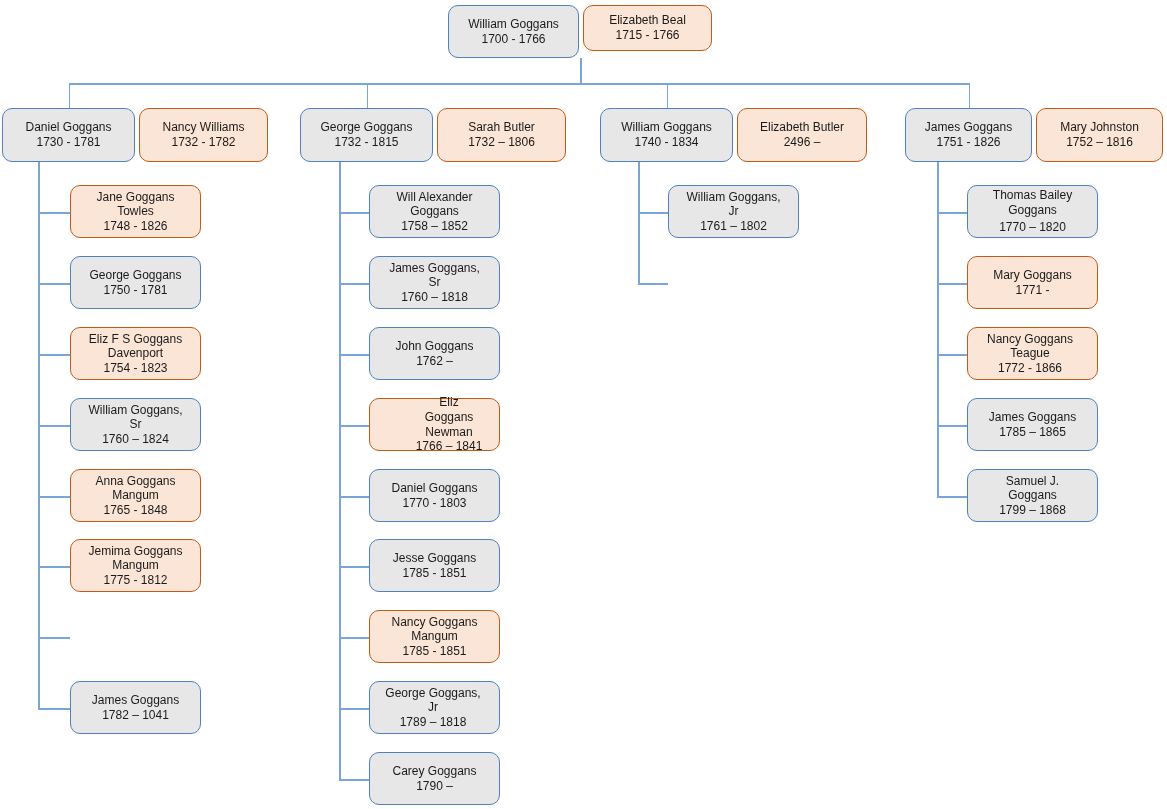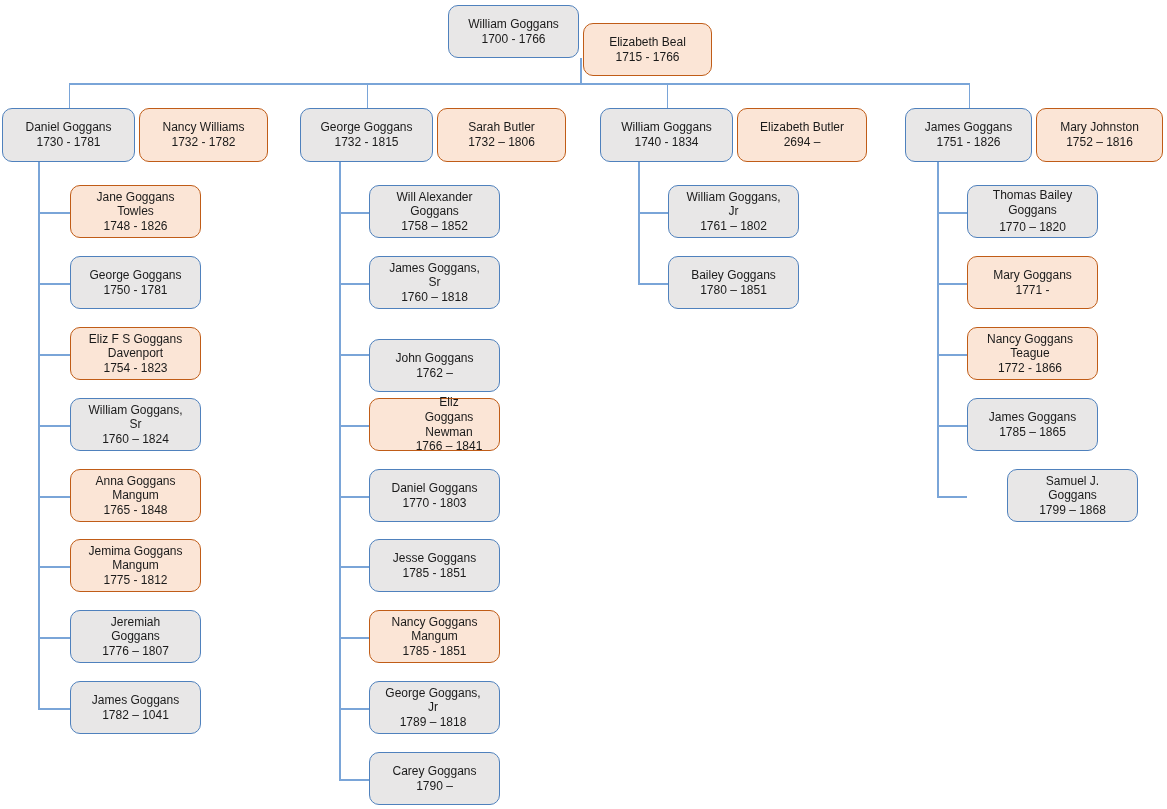--- a/index.html
+++ b/index.html
@@ -22,21 +22,21 @@
   .line{position:absolute;background:var(--connector,#7aa5d8);}
 </style>
 </head>
 <body>
 
 <div class="canvas">
     <div class="box male" style="left: 448px; top: 5px; width: 131px; height: 53px;">
       <div class="name">William Goggans</div>
       <div class="dates">1700 - 1766</div>
     </div>
-    <div class="box female" style="left: 583px; top: 23px; width: 129px; height: 53px;">
+    <div class="box female" style="left: 583px; top: 5px; width: 129px; height: 46px;">
       <div class="name">Elizabeth Beal</div>
       <div class="dates">1715 - 1766</div>
     </div>
     <div class="line" style="left: 580px; top: 58px; width: 1.5px; height: 26.5px;"></div>
     <div class="line" style="left: 68.5px; top: 83px; width: 901.5px; height: 1.5px;"></div>
     <div class="line" style="left: 68.5px; top: 83px; width: 1.5px; height: 25px;"></div>
     <div class="box male" style="left: 2px; top: 108px; width: 133px; height: 54px;">
       <div class="name">Daniel Goggans</div>
       <div class="dates">1730 - 1781</div>
     </div>
@@ -68,24 +68,20 @@
     <div class="box female" style="left: 70px; top: 469px; width: 131px; height: 53px;">
       <div class="name">Anna Goggans Mangum</div>
       <div class="dates">1765 - 1848</div>
     </div>
     <div class="line" style="left: 38px; top: 566px; width: 32px; height: 1.5px;"></div>
     <div class="box female" style="left: 70px; top: 539px; width: 131px; height: 53px;">
       <div class="name">Jemima Goggans Mangum</div>
       <div class="dates">1775 - 1812</div>
     </div>
     <div class="line" style="left: 38px; top: 637px; width: 32px; height: 1.5px;"></div>
-    <div class="box male" style="left: 70px; top: 610px; width: 131px; height: 53px;">
-      <div class="name">Jeremiah Goggans</div>
-      <div class="dates">1776 – 1807</div>
-    </div>
     <div class="line" style="left: 38px; top: 708px; width: 32px; height: 1.5px;"></div>
     <div class="box male" style="left: 70px; top: 681px; width: 131px; height: 53px;">
       <div class="name">James Goggans</div>
       <div class="dates">1782 – 1041</div>
     </div>
     <div class="line" style="left: 38px; top: 162px; width: 1.5px; height: 547.5px;"></div>
     <div class="line" style="left: 366.5px; top: 83px; width: 1.5px; height: 25px;"></div>
     <div class="box male" style="left: 300px; top: 108px; width: 133px; height: 54px;">
       <div class="name">George Goggans</div>
       <div class="dates">1732 - 1815</div>
@@ -98,21 +94,21 @@
     <div class="box male" style="left: 369px; top: 185px; width: 131px; height: 53px;">
       <div class="name">Will Alexander Goggans</div>
       <div class="dates">1758 – 1852</div>
     </div>
     <div class="line" style="left: 339px; top: 283px; width: 30px; height: 1.5px;"></div>
     <div class="box male" style="left: 369px; top: 256px; width: 131px; height: 53px;">
       <div class="name">James Goggans, Sr</div>
       <div class="dates">1760 – 1818</div>
     </div>
     <div class="line" style="left: 339px; top: 354px; width: 30px; height: 1.5px;"></div>
-    <div class="box male" style="left: 369px; top: 327px; width: 131px; height: 53px; margin-top: 12px;">
+    <div class="box male" style="left: 369px; top: 327px; width: 131px; height: 53px;">
       <div class="name">John Goggans</div>
       <div class="dates">1762 –</div>
     </div>
     <div class="line" style="left: 339px; top: 425px; width: 30px; height: 1.5px;"></div>
     <div class="box female" style="left: 369px; top: 398px; width: 131px; height: 53px; padding-left: 44px;">
       <div class="name">Eliz Goggans Newman</div>
       <div class="dates">1766 – 1841</div>
     </div>
     <div class="line" style="left: 339px; top: 496px; width: 30px; height: 1.5px;"></div>
     <div class="box male" style="left: 369px; top: 469px; width: 131px; height: 53px;">
@@ -140,32 +136,28 @@
       <div class="dates">1790 –</div>
     </div>
     <div class="line" style="left: 339px; top: 162px; width: 1.5px; height: 618.5px;"></div>
     <div class="line" style="left: 666.5px; top: 83px; width: 1.5px; height: 25px;"></div>
     <div class="box male" style="left: 600px; top: 108px; width: 133px; height: 54px;">
       <div class="name">William Goggans</div>
       <div class="dates">1740 - 1834</div>
     </div>
     <div class="box female" style="left: 737px; top: 108px; width: 130px; height: 54px;">
       <div class="name">Elizabeth Butler</div>
-      <div class="dates">2694 –</div>
+      <div class="dates">2496 –</div>
     </div>
     <div class="line" style="left: 638px; top: 212px; width: 30px; height: 1.5px;"></div>
     <div class="box male" style="left: 668px; top: 185px; width: 131px; height: 53px;">
       <div class="name">William Goggans, Jr</div>
       <div class="dates">1761 – 1802</div>
     </div>
     <div class="line" style="left: 638px; top: 283px; width: 30px; height: 1.5px;"></div>
-    <div class="box male" style="left: 668px; top: 256px; width: 131px; height: 53px;">
-      <div class="name">Bailey Goggans</div>
-      <div class="dates">1780 – 1851</div>
-    </div>
     <div class="line" style="left: 638px; top: 162px; width: 1.5px; height: 122.5px;"></div>
     <div class="line" style="left: 968.5px; top: 83px; width: 1.5px; height: 25px;"></div>
     <div class="box male" style="left: 905px; top: 108px; width: 127px; height: 54px;">
       <div class="name">James Goggans</div>
       <div class="dates">1751 - 1826</div>
     </div>
     <div class="box female" style="left: 1036px; top: 108px; width: 127px; height: 54px;">
       <div class="name">Mary Johnston</div>
       <div class="dates">1752 – 1816</div>
     </div>
@@ -183,18 +175,18 @@
     <div class="box female" style="left: 967px; top: 327px; width: 131px; height: 53px; padding-left: 10px;">
       <div class="name">Nancy Goggans Teague</div>
       <div class="dates">1772 - 1866</div>
     </div>
     <div class="line" style="left: 937px; top: 425px; width: 30px; height: 1.5px;"></div>
     <div class="box male" style="left: 967px; top: 398px; width: 131px; height: 53px;">
       <div class="name">James Goggans</div>
       <div class="dates">1785 – 1865</div>
     </div>
     <div class="line" style="left: 937px; top: 496px; width: 30px; height: 1.5px;"></div>
-    <div class="box male" style="left: 967px; top: 469px; width: 131px; height: 53px; margin-left: 40px;">
+    <div class="box male" style="left: 967px; top: 469px; width: 131px; height: 53px;">
       <div class="name">Samuel J. Goggans</div>
       <div class="dates">1799 – 1868</div>
     </div>
     <div class="line" style="left: 937px; top: 162px; width: 1.5px; height: 335.5px;"></div>
   </div>
 
 </body></html>

